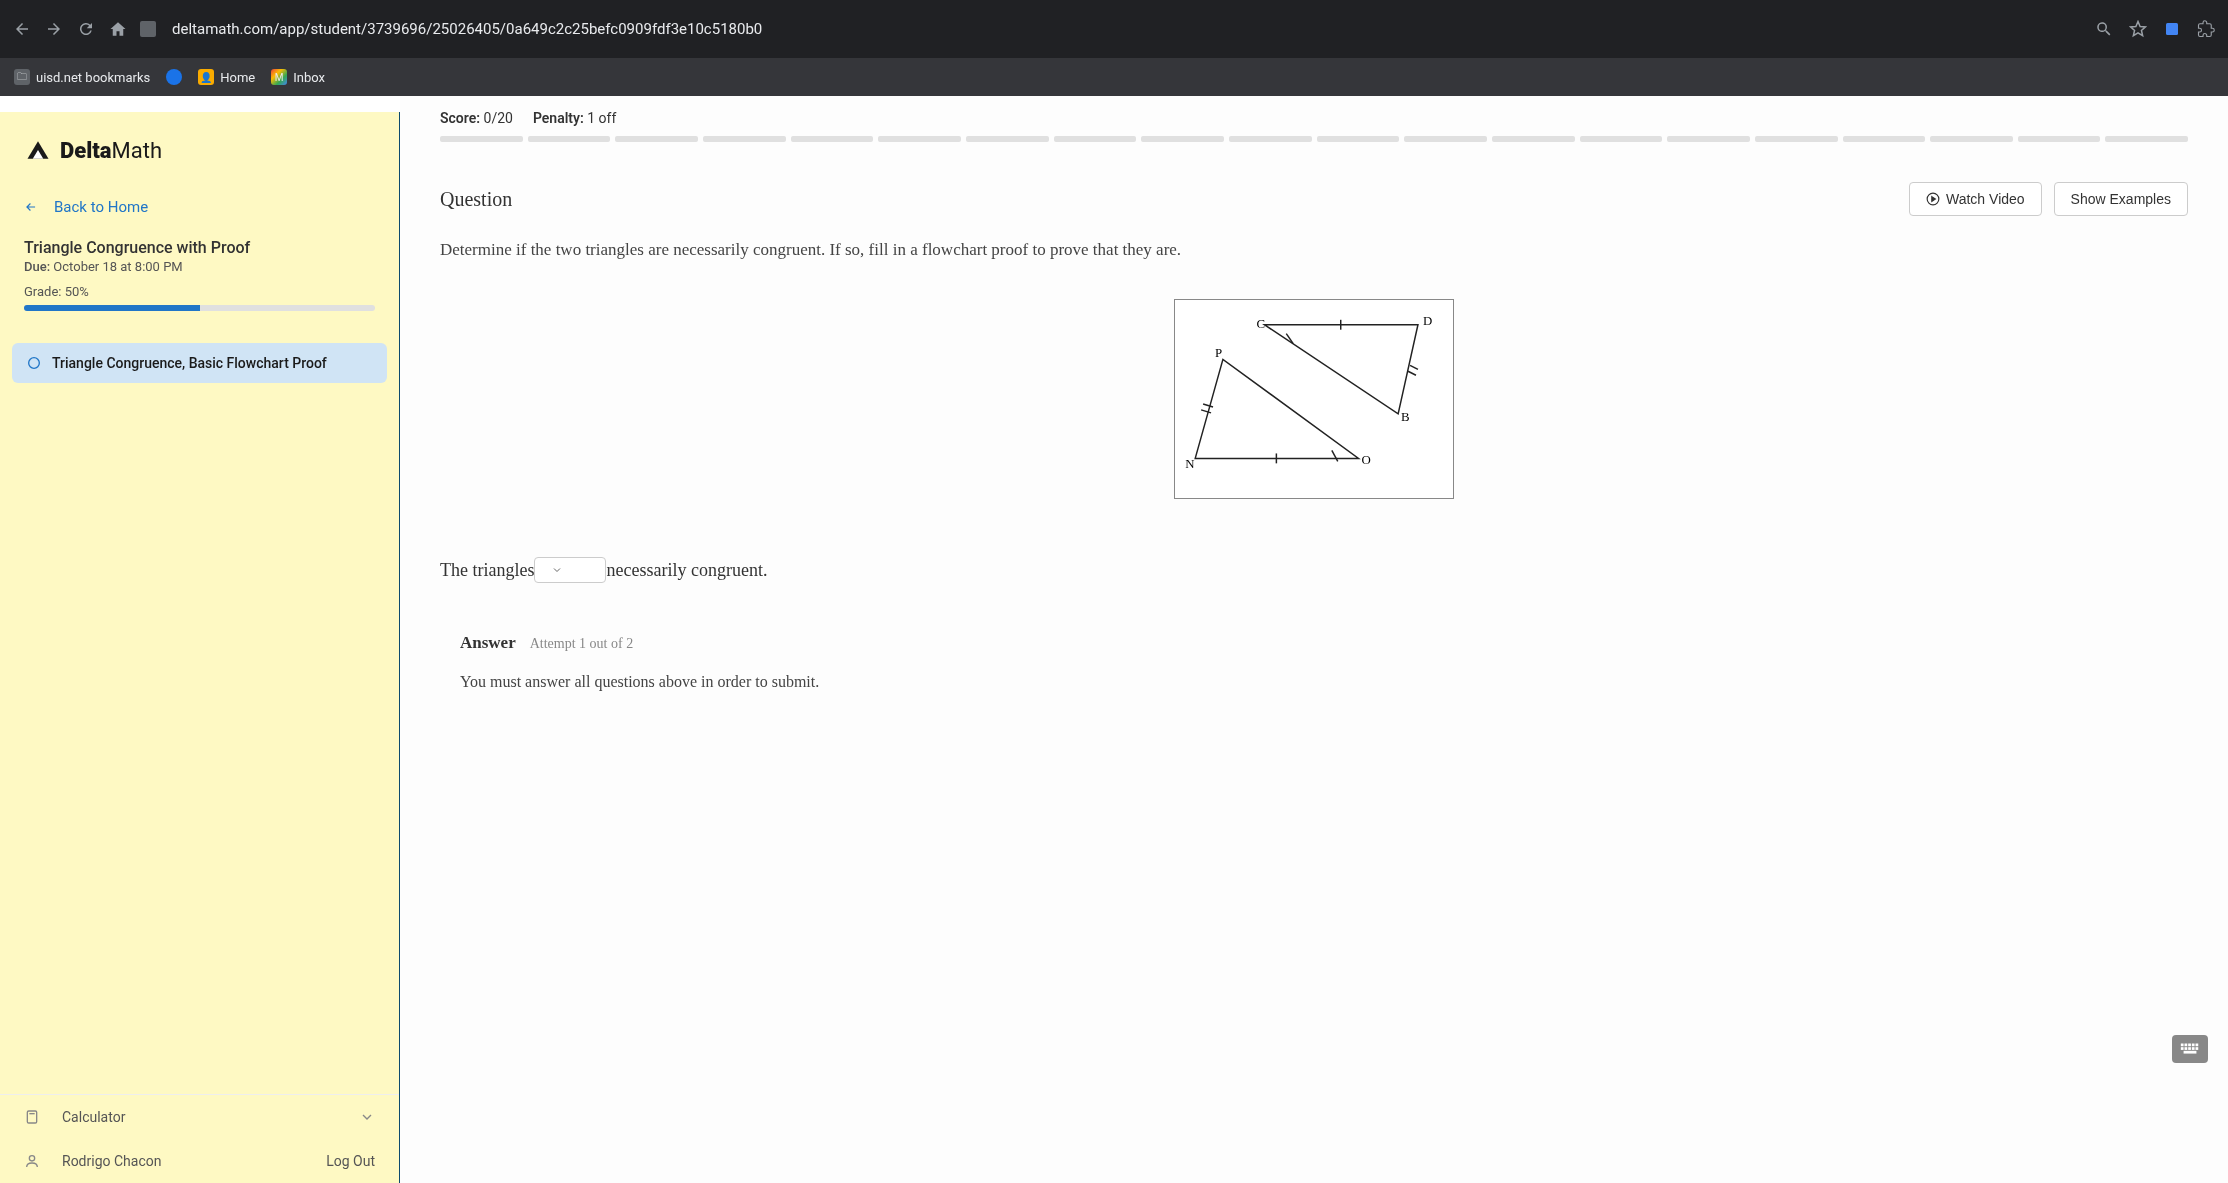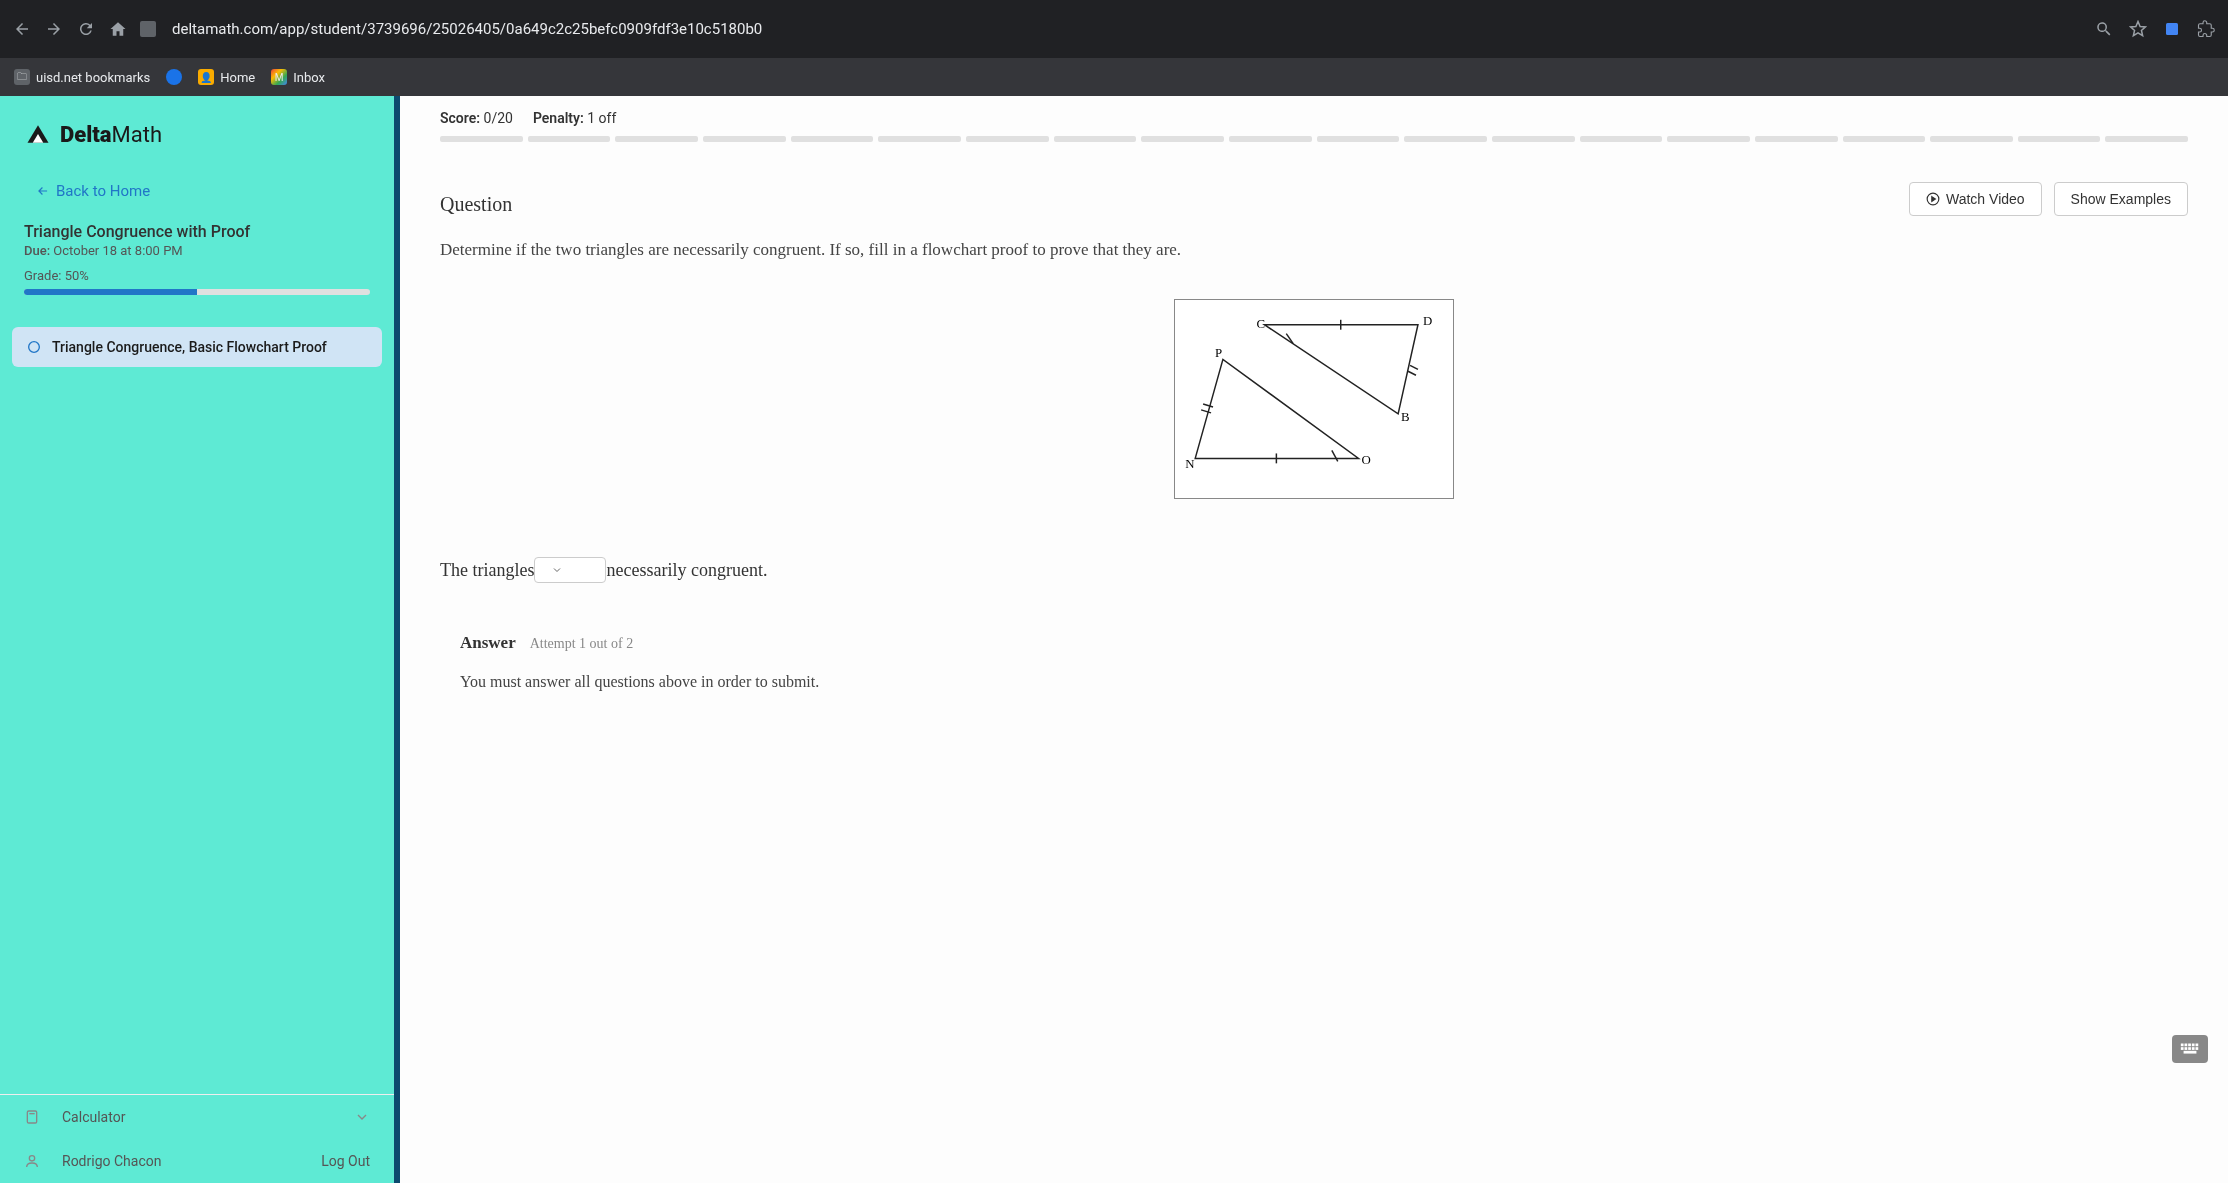--- a/index.html
+++ b/index.html
@@ -17,27 +17,27 @@
 .bookmarks-bar { background: #35363a; height: 38px; display: flex; align-items: center; padding: 0 14px; gap: 16px; }
 .bookmark-item { display: flex; align-items: center; gap: 6px; color: #e8eaed; font-size: 13px; cursor: pointer; }
 .bookmark-icon { width: 16px; height: 16px; border-radius: 3px; display: flex; align-items: center; justify-content: center; font-size: 10px; }
 .bi-folder { background: #5f6368; color: #e8eaed; }
 .bi-blue { background: #1a73e8; }
 .bi-orange { background: #f9ab00; }
 .bi-multi { background: linear-gradient(135deg,#ea4335,#fbbc04,#34a853,#4285f4); }
 
 
 .app { display: flex; height: calc(100vh - 96px); background: #fff; }
-.sidebar { width: 400px; min-width: 400px; background: #5eead4; border-right: 6px solid #0c4a6e; display: flex; flex-direction: column; padding: 24px 0 0 0; }
+.sidebar { width: 400px; min-width: 400px; background: #fef9c3; border-right: 1px solid #0c4a6e; display: flex; flex-direction: column; padding: 24px 0 0 0; margin-top: 16px; }
 .logo { display: flex; align-items: center; gap: 8px; padding: 0 24px 24px 24px; }
 .logo-icon { width: 28px; height: 28px; }
 .logo-text { font-size: 22px; font-weight: 700; color: #1a1a1a; }
 .logo-text .light { font-weight: 400; }
 
-.back-link { display: flex; align-items: center; gap: 6px; color: #2176c7; font-size: 15px; padding: 10px 36px; cursor: pointer; }
+.back-link { display: flex; align-items: center; gap: 16px; color: #2176c7; font-size: 15px; padding: 10px 24px; cursor: pointer; }
 .back-link svg { width: 14px; height: 14px; stroke: currentColor; }
 
 .assignment-title { font-size: 16px; color: #333; padding: 12px 24px 2px 24px; font-weight: 500; }
 .due-line { font-size: 13px; color: #555; padding: 0 24px 10px 24px; }
 .due-line .label { font-weight: 500; }
 .grade-line { font-size: 13px; color: #555; padding: 0 24px 6px 24px; }
 .progress-track { height: 6px; background: #e0e0e0; border-radius: 3px; margin: 0 24px 24px 24px; overflow: hidden; }
 .progress-fill { height: 100%; background: #2176c7; }
 
 .skill-list { padding: 8px 12px; }
@@ -52,21 +52,21 @@
 .footer-row .left { display: flex; align-items: center; gap: 22px; }
 .footer-row svg { width: 16px; height: 16px; stroke: #888; }
 
 
 .main { flex: 1; overflow-y: auto; background: #fdfdfd; }
 .score-bar { display: flex; gap: 20px; padding: 14px 40px 10px 40px; font-size: 14px; color: #333; }
 .score-bar b { font-weight: 600; }
 .progress-dots { display: flex; gap: 5px; padding: 0 40px 20px 40px; }
 .dot { height: 6px; flex: 1; background: #e0e0e0; border-radius: 2px; }
 
-.question-header { display: flex; align-items: flex-end; justify-content: space-between; padding: 20px 40px 12px 40px; gap: 16px; }
+.question-header { display: flex; align-items: center; justify-content: space-between; padding: 20px 40px 12px 40px; gap: 16px; }
 .question-title { font-family: Georgia, serif; font-size: 20px; color: #333; }
 .question-buttons { display: flex; gap: 12px; }
 .btn-outline { display: flex; align-items: center; gap: 6px; padding: 8px 16px; border: 1px solid #ccc; border-radius: 4px; background: #fff; font-size: 14px; color: #333; cursor: pointer; }
 .btn-outline svg { width: 14px; height: 14px; }
 
 .question-body { padding: 8px 40px; font-family: Georgia, serif; font-size: 17px; color: #444; line-height: 1.6; }
 
 .figure-box { margin: 28px auto; width: 280px; height: 200px; border: 1px solid #888; background: #fff; position: relative; }
 .figure-box svg { width: 100%; height: 100%; }
 

